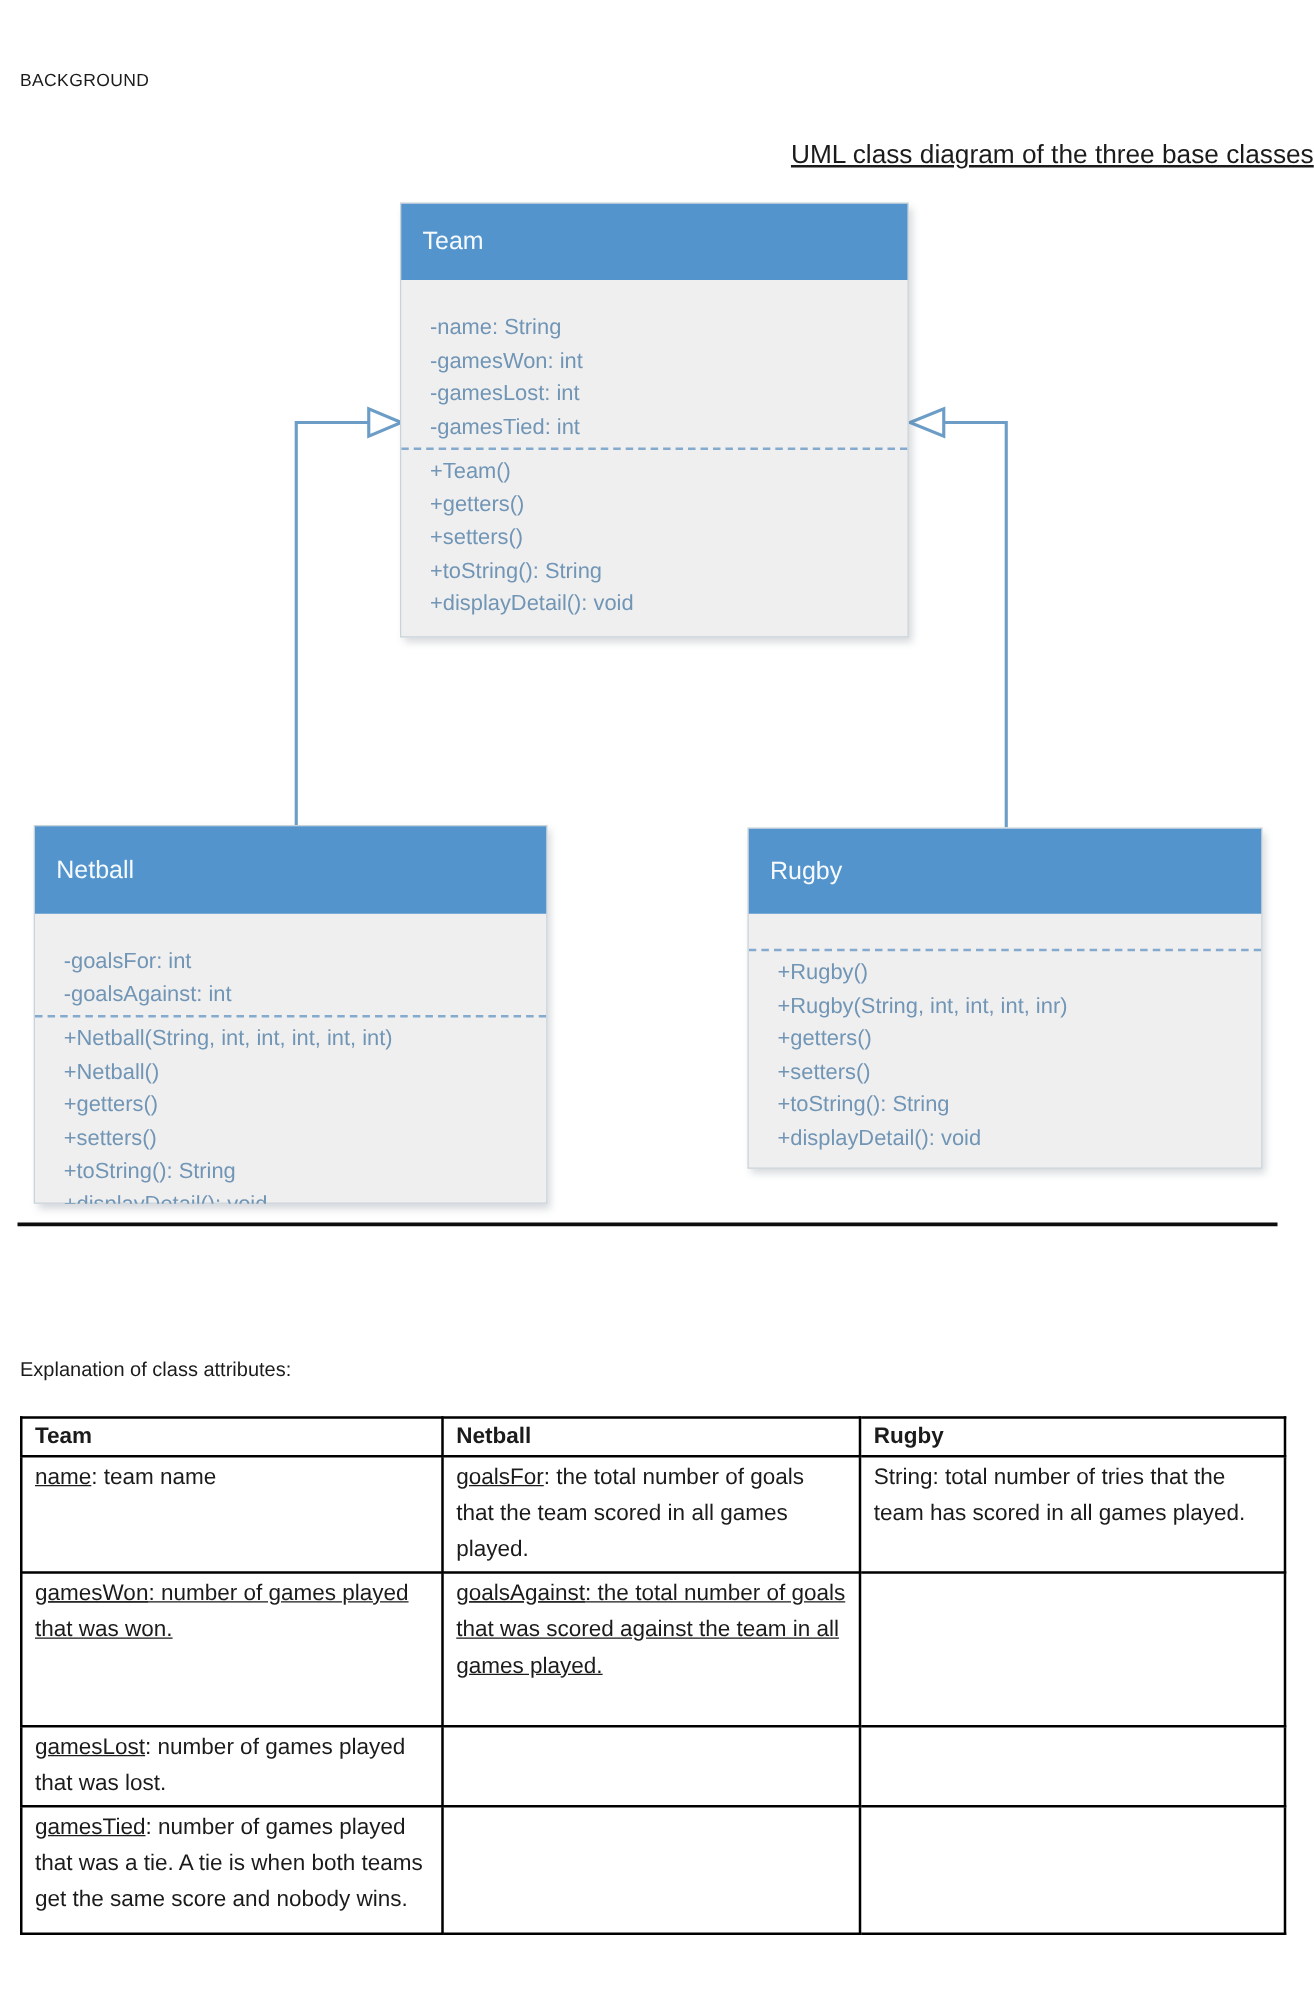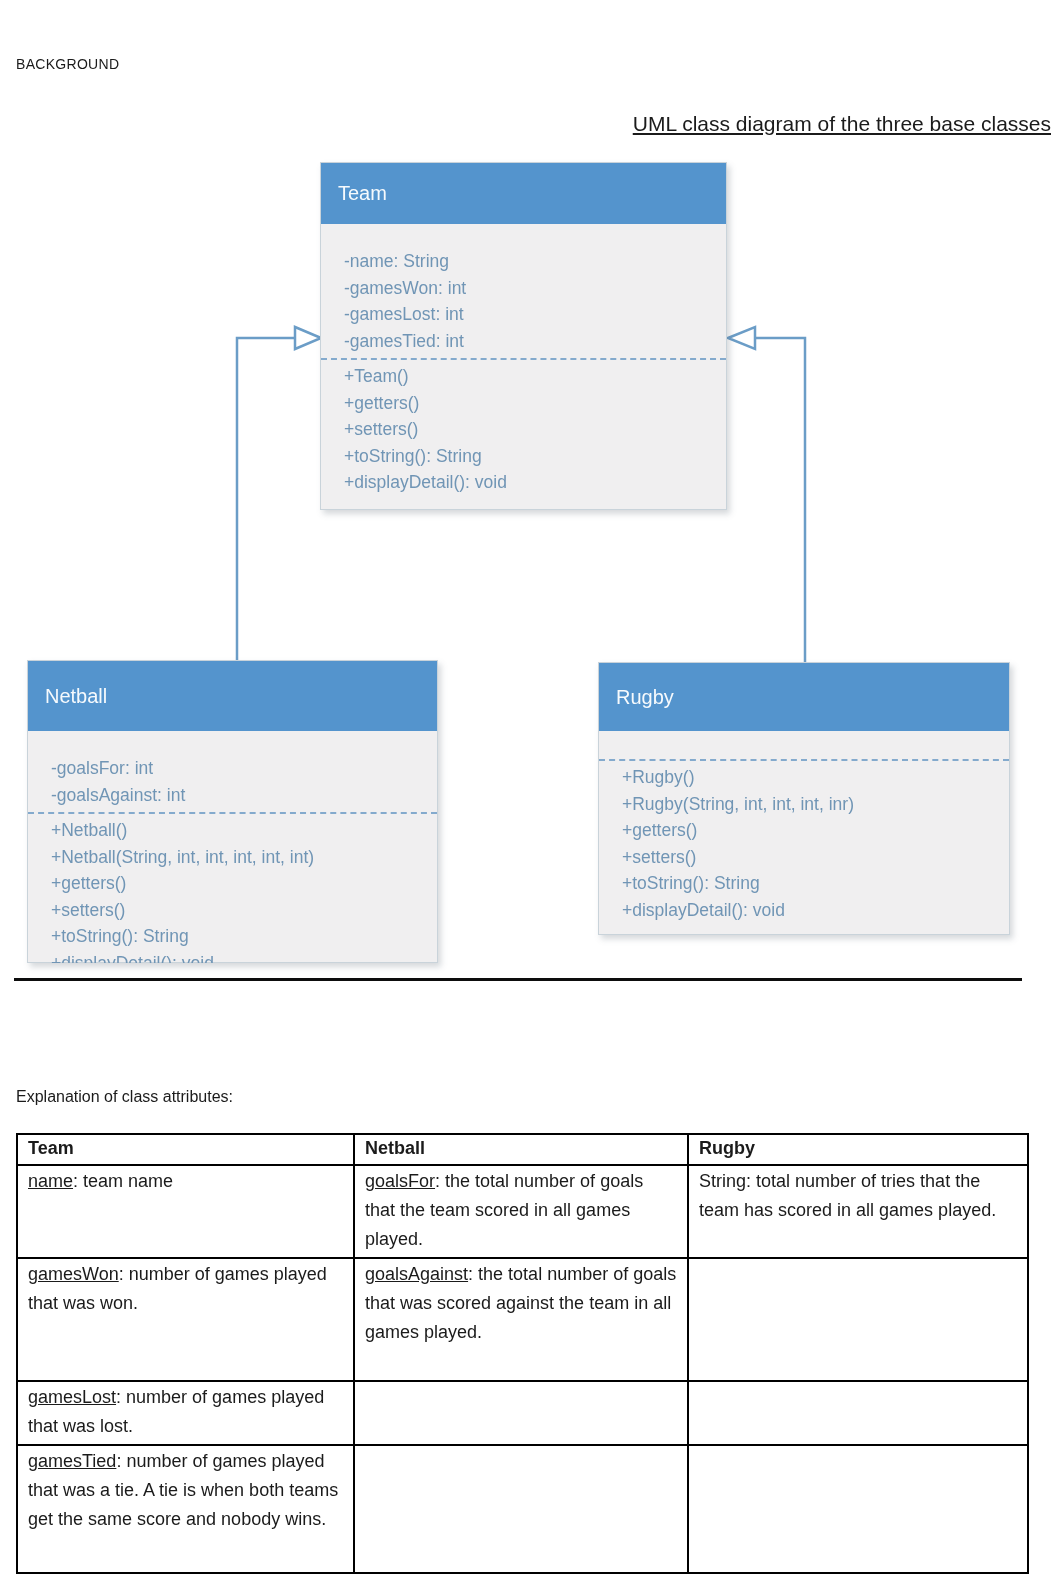--- a/index.html
+++ b/index.html
@@ -90,23 +90,23 @@
     border: 2px solid var(--table-border, #000);
     vertical-align: top;
     text-align: left;
     padding: 1px 10px 3px 10px;
     overflow: hidden;
   }
   table.attr-table thead tr { height: 30px; }
   table.attr-table th { font-weight: bold; line-height: 25px; }
   table.attr-table td { line-height: 29px; }
   table.attr-table tbody tr:nth-child(1) { height: 92px; }
-  table.attr-table tbody tr:nth-child(2) { height: 123px; }
+  table.attr-table tbody tr:nth-child(2) { height: 123px; text-decoration: underline; }
   table.attr-table tbody tr:nth-child(3) { height: 62px; }
-  table.attr-table tbody tr:nth-child(4) { height: 128px; }
+  table.attr-table tbody tr:nth-child(4) { height: 102px; }
   .term.u { text-decoration: underline; }
 </style>
 </head>
 <body>
 
 <div class="page">
 
   <div class="doc-heading">BACKGROUND</div>
 
   <div class="diagram-title">UML class diagram of the three base classes</div>
@@ -140,22 +140,22 @@
 
   <div class="uml-box" style="left:27px; top:660px; width:411px; height:303px;">
     <div class="uml-header" style="height:70px;">Netball</div>
     <div class="uml-body" style="height:232px;">
       <div class="uml-attrs">
           <div class="uml-line">-goalsFor: int</div>
           <div class="uml-line">-goalsAgainst: int</div>
         </div>
       <hr class="uml-sep">
       <div class="uml-methods">
+          <div class="uml-line">+Netball(String, int, int, int, int, int)</div>
           <div class="uml-line">+Netball()</div>
-          <div class="uml-line">+Netball(String, int, int, int, int, int)</div>
           <div class="uml-line">+getters()</div>
           <div class="uml-line">+setters()</div>
           <div class="uml-line">+toString(): String</div>
           <div class="uml-line">+displayDetail(): void</div>
         </div>
     </div>
   </div>
 
   <div class="uml-box" style="left:598px; top:662px; width:412px; height:273px;">
     <div class="uml-header" style="height:68px;">Rugby</div>

